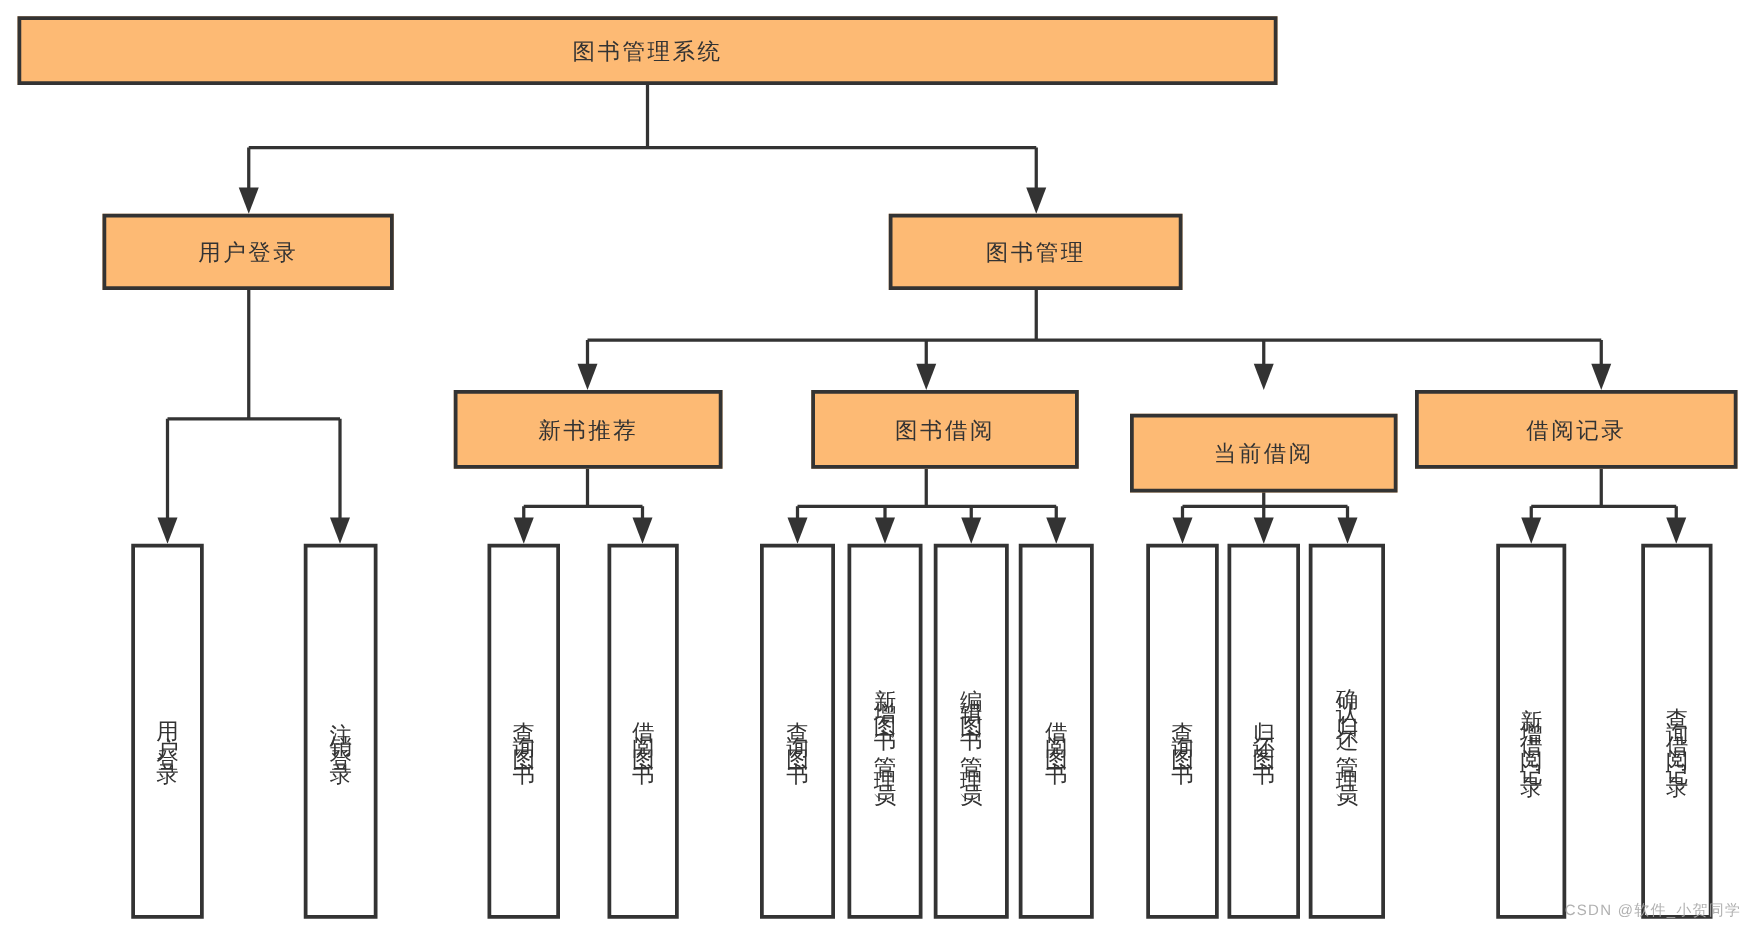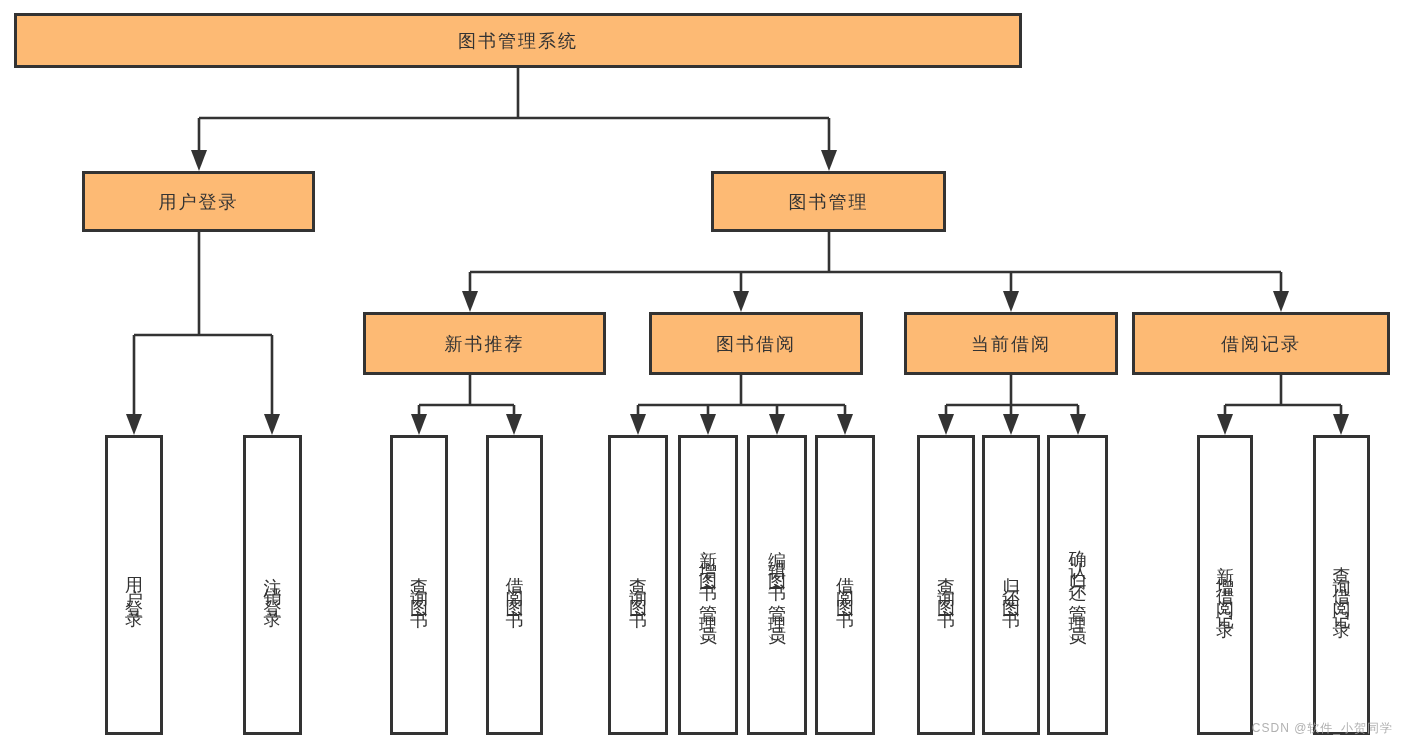--- a/index.html
+++ b/index.html
@@ -38,23 +38,23 @@
     font-size: 18px;
     letter-spacing: 2px;
     color: #333333;
     white-space: nowrap;
     line-height: 1;
   }
   .node-root  { left: 14px;  top: 13px;  width: 1008px; height: 55px; }
   .node-l2a   { left: 82px;  top: 171px; width: 233px;  height: 61px; }
   .node-l2b   { left: 711px; top: 171px; width: 235px;  height: 61px; }
   .node-m     { top: 312px; height: 63px; }
-  .node-m0    { left: 363px;  width: 243px; }
+  .node-m0    { left: 363px;  width: 215px; }
   .node-m1    { left: 634px;  width: 214px; margin-left: 15px; }
-  .node-m2    { left: 904px;  width: 214px; }
+  .node-m2    { left: 904px;  width: 214px; margin-top: 19px; }
   .node-m3    { left: 1132px; width: 258px; }
   .leaf {
     position: absolute;
     top: 435px;
     height: 300px;
     box-sizing: border-box;
     border: 3px solid #333333;
     background: #ffffff;
     display: flex;
     align-items: center;

